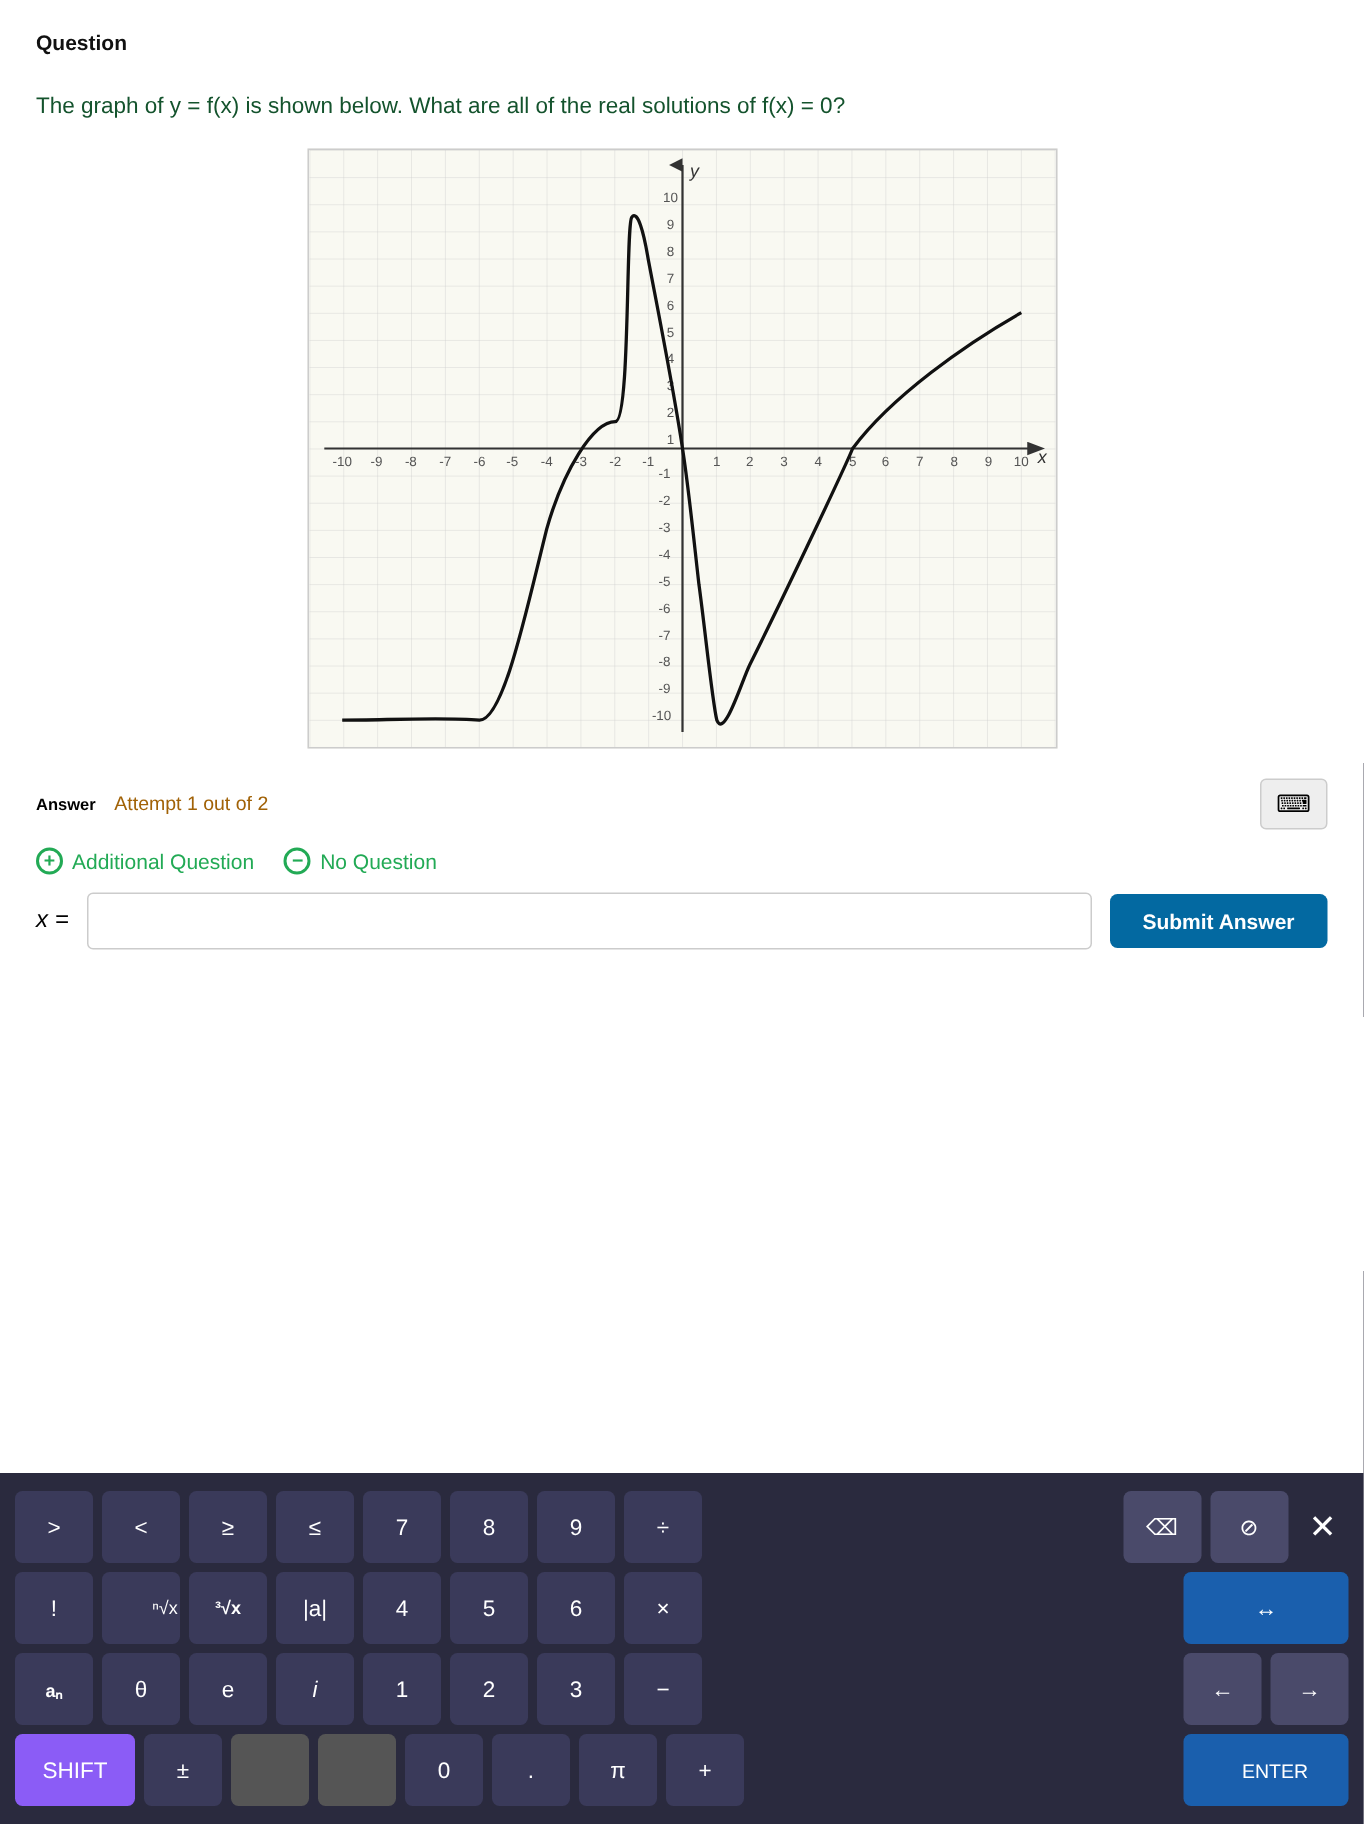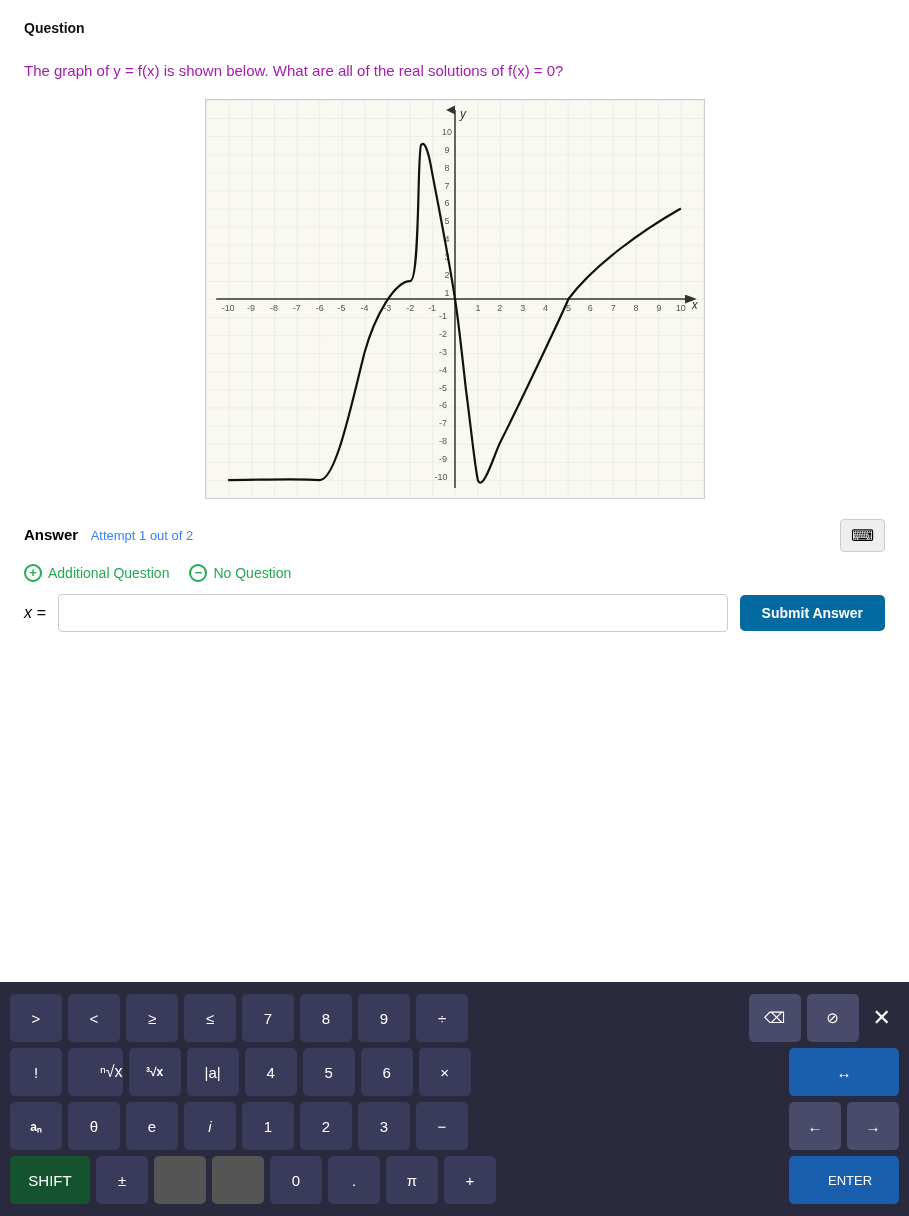--- a/index.html
+++ b/index.html
@@ -18,21 +18,21 @@
       flex: 1;
     }
     .question-label {
       font-weight: bold;
       font-size: 14px;
       margin-bottom: 24px;
       color: #111;
     }
     .question-text {
       font-size: 15px;
-      color: #a21caf;
+      color: #14532d;
       margin-bottom: 16px;
       line-height: 1.5;
     }
     .graph-container {
       display: flex;
       justify-content: center;
       margin-bottom: 20px;
     }
     .graph-area {
       background: #f5f5f0;
@@ -40,21 +40,21 @@
       position: relative;
       width: 500px;
       height: 400px;
     }
     .answer-section {
       margin-top: 10px;
     }
     .attempt-text {
       font-weight: normal;
       font-size: 13px;
-      color: #3b82f6;
+      color: #a16207;
       margin-left: 8px;
     }
     .solution-options {
       display: flex;
       align-items: center;
       gap: 20px;
       margin: 12px 0;
     }
     .solution-btn {
       display: flex;
@@ -148,21 +148,21 @@
     .kb-key.wide {
       min-width: 80px;
     }
     .kb-key.action {
       background: #4a4a6a;
     }
     .kb-key.blue {
       background: #1a5fad;
     }
     .kb-key.dark-action {
-      background: #14532d;
+      background: #8b5cf6;
     }
     .kb-spacer { flex: 1; }
     .kb-close {
       background: none;
       border: none;
       color: #fff;
       font-size: 22px;
       cursor: pointer;
       padding: 0 8px;
     }
@@ -269,21 +269,21 @@
           C 390,165 440,130 477,109
         " fill="none" stroke="#111" stroke-width="2.2"></path>
 
       </svg>
     </div>
   </div>
 
   <div class="answer-section">
     <div style="display:flex; align-items:center; justify-content:space-between;">
       <div>
-        <span style="font-weight:bold; font-size:15px;">Answer</span>
+        <span style="font-weight:bold; font-size:11px;">Answer</span>
         <span class="attempt-text">Attempt 1 out of 2</span>
       </div>
       <button class="keyboard-icon-btn">⌨</button>
     </div>
 
     <div class="solution-options">
       <button class="solution-btn">
         <span class="icon-circle">+</span>
         <span>Additional Question</span>
       </button>
@@ -313,21 +313,21 @@
     <button class="kb-key">9</button>
     <button class="kb-key">÷</button>
     <div class="kb-spacer"></div>
     <button class="kb-key action">⌫</button>
     <button class="kb-key action">⊘</button>
     <button class="kb-close">✕</button>
   </div>
 
   <div class="kb-row">
     <button class="kb-key">!</button>
-    <button class="kb-key" style="font-size:16px;padding-left:32px;">ⁿ√x</button>
+    <button class="kb-key" style="font-size:12px;padding-left:32px;">ⁿ√x</button>
     <button class="kb-key" style="font-size:12px;font-weight:bold;">³√x</button>
     <button class="kb-key">|a|</button>
     <button class="kb-key">4</button>
     <button class="kb-key">5</button>
     <button class="kb-key">6</button>
     <button class="kb-key">×</button>
     <div class="kb-spacer"></div>
     <button class="kb-key blue" style="min-width:110px;">↔</button>
   </div>
 

